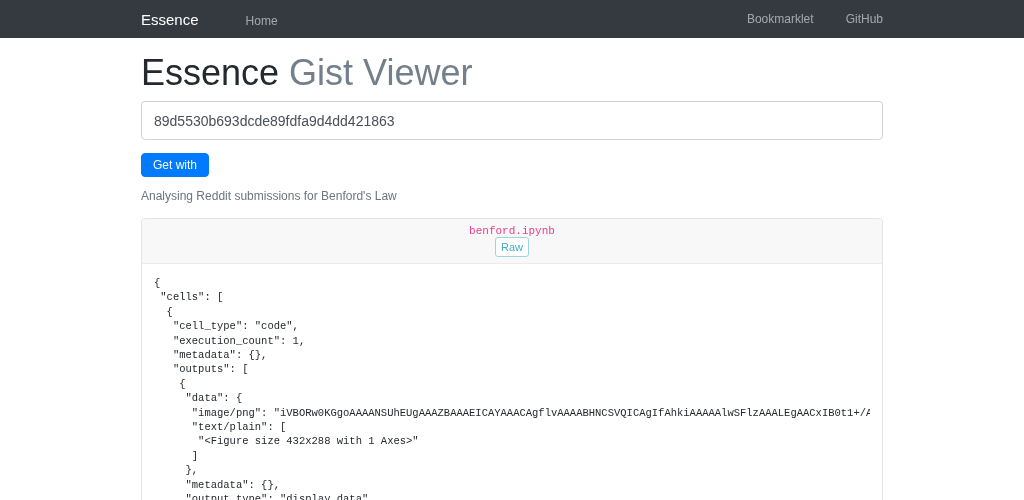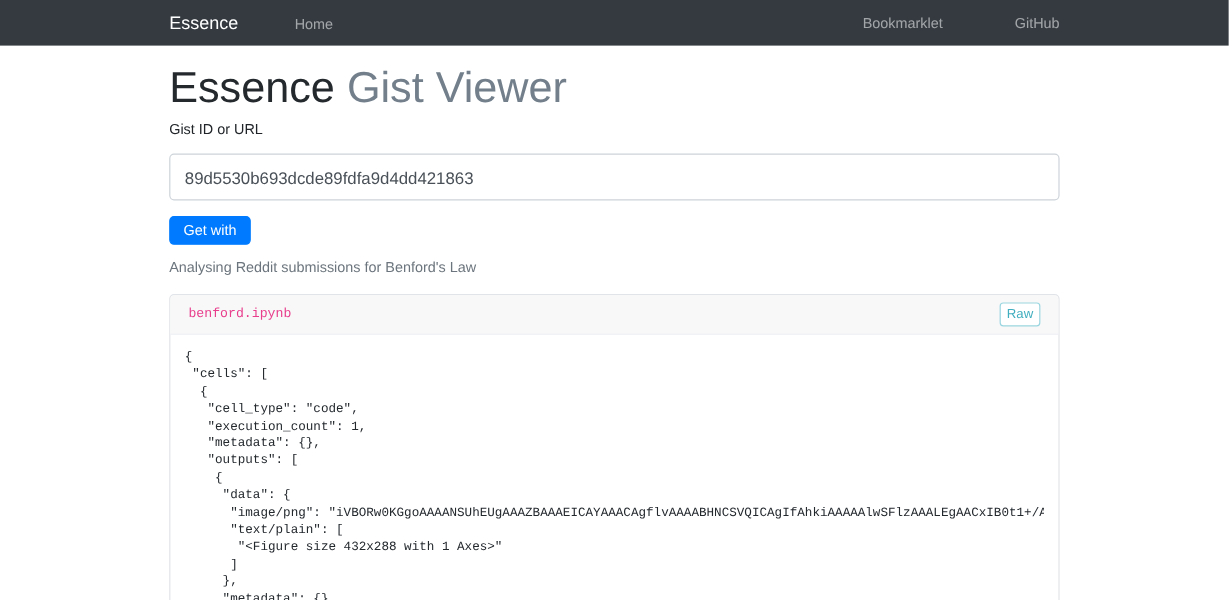--- a/index.html
+++ b/index.html
@@ -10,21 +10,21 @@
     font-family: "Liberation Sans", sans-serif;
   }
   .container { width: 742px; margin: 0 auto; }
 
   
   .navbar { background: #343a40; height: 38px; }
   .nav-inner { display: flex; align-items: center; justify-content: space-between; height: 100%; }
   .nav-left { display: flex; align-items: baseline; gap: 17px; }
   .brand { color: #ffffff; font-size: 15px; text-decoration: none; font-weight: 400; }
   .nav-link { color: rgba(255,255,255,.55); font-size: 12px; text-decoration: none; padding-left: 30px; }
-  .nav-right { display: flex; align-items: flex-end; gap: 30px; }
+  .nav-right { display: flex; align-items: flex-end; gap: 2px; }
 
   
   h1.page-title { font-size: 36px; font-weight: 500; margin: 14px 0 7px; color: #24292e; }
   h1.page-title .sub { color: #73808c; font-weight: 400; }
 
   
   .form-label { display: block; font-size: 12px; color: #212529; margin: 0 0 13px; }
   .gist-input {
     display: block; width: 100%; height: 39px; padding: 5px 12px;
     font-size: 14px; color: #495057; background: #fff;
@@ -36,21 +36,21 @@
     color: #fff; font-size: 12px; padding: 4px 11px; border-radius: 4px;
     cursor: pointer; font-family: "Liberation Sans", sans-serif;
   }
   .description { font-size: 12px; color: #6c757d; margin: 12px 0 0; }
 
   
   .card { margin-top: 15px; border: 1px solid #e1e4e8; border-radius: 4px; background: #fff; }
   .card-header {
     display: flex; align-items: center; justify-content: space-between;
     background: #f8f8f9; border-bottom: 1px solid #e9ebee;
-    padding: 6px 15px; border-radius: 4px 4px 0 0;
+    padding: 6px 15px; border-radius: 4px 4px 0 0; flex-direction: column;
   }
   .file-name { font-family: "Liberation Mono", "DejaVu Sans Mono", monospace; font-size: 11px; color: #e83e8c; }
   .raw-btn {
     font-size: 11px; color: #41aebf; background: #fff;
     border: 1px solid #9bd6e0; border-radius: 3px; padding: 3px 5px;
     cursor: pointer; font-family: "Liberation Sans", sans-serif;
   }
   .card-body { padding: 12px; }
   .code-block {
     margin: 0; font-family: "Liberation Mono", "DejaVu Sans Mono", monospace;
@@ -70,21 +70,20 @@
     <div class="nav-right">
       <a href="#" class="nav-link">Bookmarklet</a>
       <a href="#" class="nav-link">GitHub</a>
     </div>
   </div>
 </nav>
 
 <main class="container">
   <h1 class="page-title"><span>Essence</span> <span class="sub">Gist Viewer</span></h1>
 
-  <label class="form-label" for="gist-id">Gist ID or URL</label>
   <input id="gist-id" type="text" class="gist-input" value="89d5530b693dcde89fdfa9d4dd421863" style="">
 
   <button class="get-gist">Get with</button>
 
   <p class="description">Analysing Reddit submissions for Benford's Law</p>
 
   <div class="card">
     <div class="card-header">
       <span class="file-name">benford.ipynb</span>
       <button class="raw-btn">Raw</button>

